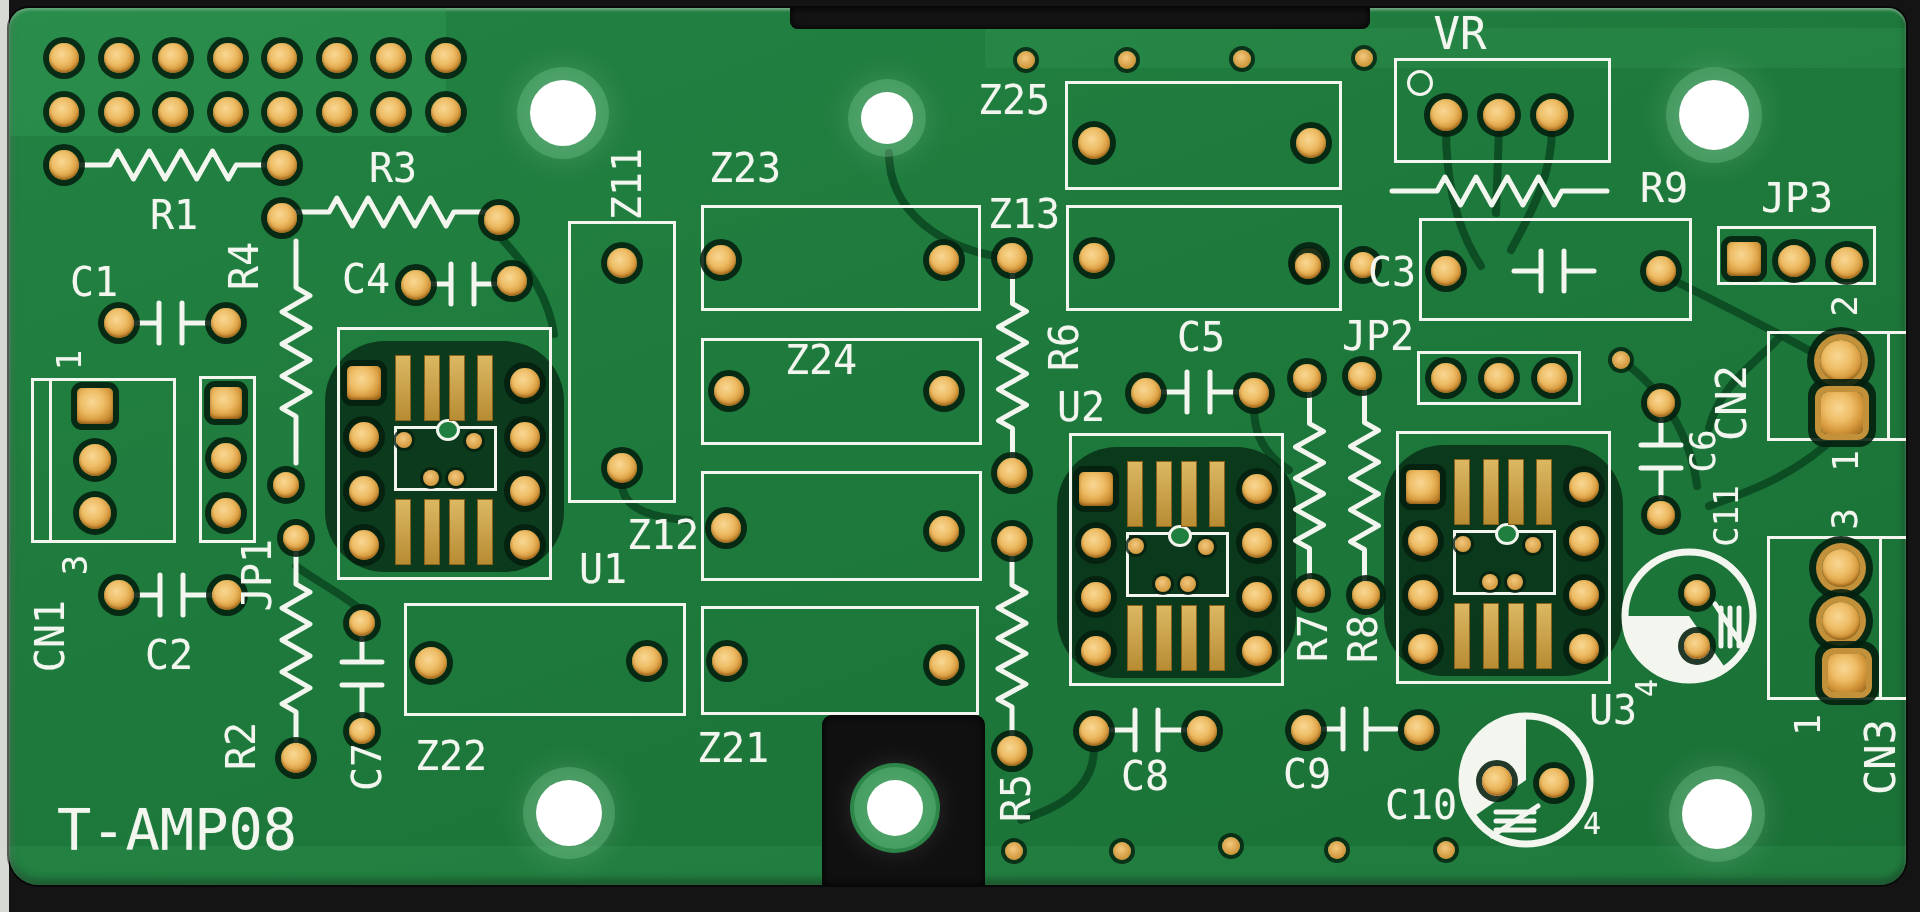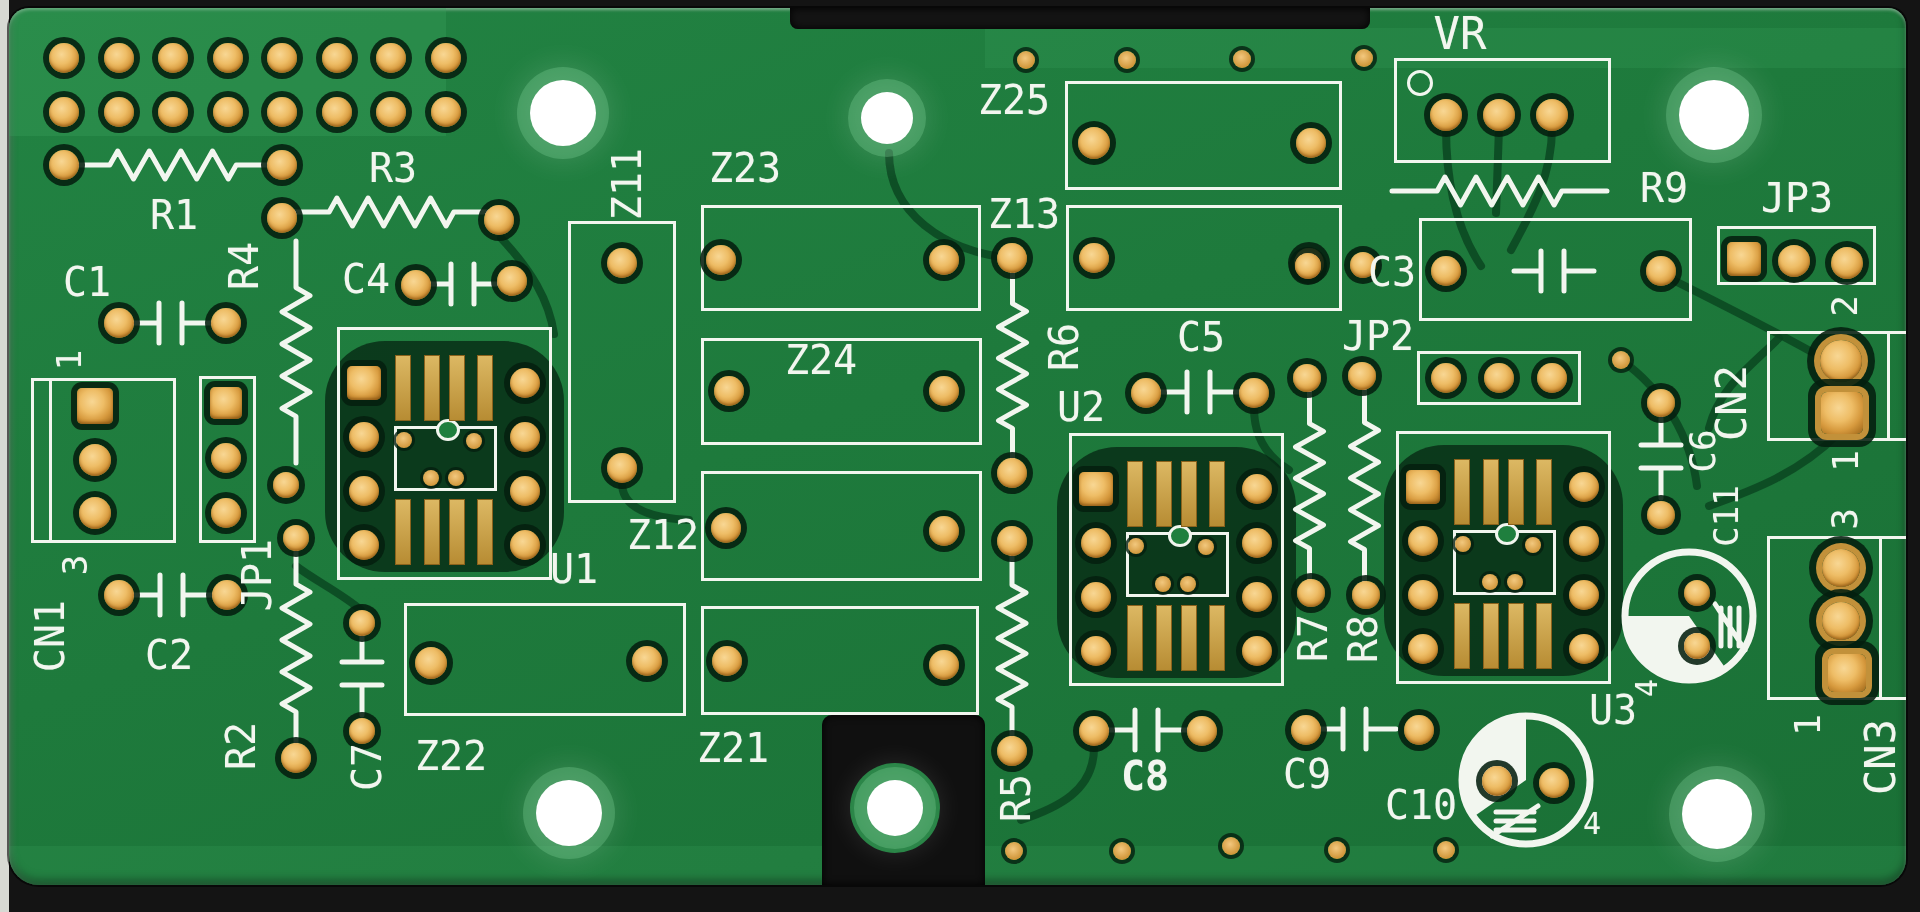--- a/index.html
+++ b/index.html
@@ -323,55 +323,56 @@
       <div class="pad" style="left: 367px; top: 89px; width: 30px; height: 30px;"></div>
       <div class="pad" style="left: 421.5px; top: 89px; width: 30px; height: 30px;"></div>
       <div class="hole" style="left: 521px; top: 72px; width: 66px; height: 66px;"></div>
       <div class="hole" style="left: 852px; top: 84px; width: 52px; height: 52px;"></div>
       <div class="hole" style="left: 1670px; top: 72px; width: 70px; height: 70px;"></div>
       <div class="hole" style="left: 527px; top: 772px; width: 66px; height: 66px;"></div>
       <div class="ring" style="left: 841px; top: 755px; width: 90px; height: 90px;"></div>
       <div class="hole" style="left: 858px; top: 772px; width: 56px; height: 56px;"></div>
       <div class="hole" style="left: 1673px; top: 771px; width: 70px; height: 70px;"></div>
       <span class="silk-text" style="left: 165px; top: 207px; font-size: 40px; transform: translate(-50%, -50%) rotate(0deg);">R1</span>
-      <span class="silk-text" style="left: 78px; top: 274px; font-size: 40px; transform: translate(-50%, -50%) rotate(0deg);">C1</span>
+      <span class="silk-text" style="left: 85px; top: 274px; font-size: 40px; transform: translate(-50%, -50%) rotate(0deg);">C1</span>
       <span class="silk-text" style="left: 235px; top: 258px; font-size: 40px; transform: translate(-50%, -50%) rotate(-90deg);">R4</span>
       <span class="silk-text" style="left: 384px; top: 160px; font-size: 40px; transform: translate(-50%, -50%) rotate(0deg);">R3</span>
       <span class="silk-text" style="left: 357px; top: 271px; font-size: 40px; transform: translate(-50%, -50%) rotate(0deg);">C4</span>
       <span class="silk-text" style="left: 618px; top: 176px; font-size: 40px; transform: translate(-50%, -50%) rotate(-90deg);">Z11</span>
       <span class="silk-text" style="left: 736px; top: 160px; font-size: 40px; transform: translate(-50%, -50%) rotate(0deg);">Z23</span>
       <span class="silk-text" style="left: 812px; top: 352px; font-size: 40px; transform: translate(-50%, -50%) rotate(0deg);">Z24</span>
       <span class="silk-text" style="left: 654px; top: 527px; font-size: 40px; transform: translate(-50%, -50%) rotate(0deg);">Z12</span>
-      <span class="silk-text" style="left: 565px; top: 561px; font-size: 40px; transform: translate(-50%, -50%) rotate(0deg);">U1</span>
+      <span class="silk-text" style="left: 594px; top: 561px; font-size: 40px; transform: translate(-50%, -50%) rotate(0deg);">U1</span>
       <span class="silk-text" style="left: 1005px; top: 92px; font-size: 40px; transform: translate(-50%, -50%) rotate(0deg);">Z25</span>
       <span class="silk-text" style="left: 1015px; top: 206px; font-size: 40px; transform: translate(-50%, -50%) rotate(0deg);">Z13</span>
       <span class="silk-text" style="left: 1055px; top: 339px; font-size: 40px; transform: translate(-50%, -50%) rotate(-90deg);">R6</span>
       <span class="silk-text" style="left: 1072px; top: 399px; font-size: 40px; transform: translate(-50%, -50%) rotate(0deg);">U2</span>
       <span class="silk-text" style="left: 1192px; top: 329px; font-size: 40px; transform: translate(-50%, -50%) rotate(0deg);">C5</span>
       <span class="silk-text" style="left: 1369px; top: 328px; font-size: 40px; transform: translate(-50%, -50%) rotate(0deg);">JP2</span>
       <span class="silk-text" style="left: 1383px; top: 264px; font-size: 40px; transform: translate(-50%, -50%) rotate(0deg);">C3</span>
       <span class="silk-text" style="left: 1451px; top: 25px; font-size: 44px; transform: translate(-50%, -50%) rotate(0deg); text-align: right;">VR</span>
       <span class="silk-text" style="left: 1655px; top: 180px; font-size: 40px; transform: translate(-50%, -50%) rotate(0deg);">R9</span>
       <span class="silk-text" style="left: 1788px; top: 190px; font-size: 40px; transform: translate(-50%, -50%) rotate(0deg);">JP3</span>
       <span class="silk-text" style="left: 60px; top: 352px; font-size: 34px; transform: translate(-50%, -50%) rotate(-90deg);">1</span>
       <span class="silk-text" style="left: 66px; top: 557px; font-size: 34px; transform: translate(-50%, -50%) rotate(-90deg);">3</span>
       <span class="silk-text" style="left: 41px; top: 628px; font-size: 40px; transform: translate(-50%, -50%) rotate(-90deg);">CN1</span>
       <span class="silk-text" style="left: 248px; top: 567px; font-size: 40px; transform: translate(-50%, -50%) rotate(-90deg);">JP1</span>
       <span class="silk-text" style="left: 160px; top: 647px; font-size: 40px; transform: translate(-50%, -50%) rotate(0deg);">C2</span>
       <span class="silk-text" style="left: 232px; top: 738px; font-size: 40px; transform: translate(-50%, -50%) rotate(-90deg);">R2</span>
       <span class="silk-text" style="left: 358px; top: 759px; font-size: 40px; transform: translate(-50%, -50%) rotate(-90deg);">C7</span>
       <span class="silk-text" style="left: 442px; top: 748px; font-size: 40px; transform: translate(-50%, -50%) rotate(0deg);">Z22</span>
       <span class="silk-text" style="left: 724px; top: 740px; font-size: 40px; transform: translate(-50%, -50%) rotate(0deg);">Z21</span>
       <span class="silk-text" style="left: 1007px; top: 790px; font-size: 40px; transform: translate(-50%, -50%) rotate(-90deg);">R5</span>
-      <span class="silk-text" style="left: 1136px; top: 768px; font-size: 40px; transform: translate(-50%, -50%) rotate(0deg); font-weight: bold;">C8</span>
+      <span class="silk-text" style="left: 1136px; top: 768px; font-size: 40px; transform: translate(-50%, -50%) rotate(0deg);">C8</span>
       <span class="silk-text" style="left: 1298px; top: 766px; font-size: 40px; transform: translate(-50%, -50%) rotate(0deg);">C9</span>
       <span class="silk-text" style="left: 1412px; top: 797px; font-size: 40px; transform: translate(-50%, -50%) rotate(0deg);">C10</span>
       <span class="silk-text" style="left: 1604px; top: 702px; font-size: 40px; transform: translate(-50%, -50%) rotate(0deg);">U3</span>
       <span class="silk-text" style="left: 1304px; top: 630px; font-size: 40px; transform: translate(-50%, -50%) rotate(-90deg);">R7</span>
       <span class="silk-text" style="left: 1354px; top: 631px; font-size: 40px; transform: translate(-50%, -50%) rotate(-90deg);">R8</span>
+      <span class="silk-text" style="left: 168px; top: 822px; font-size: 57px; transform: translate(-50%, -50%) rotate(0deg);">T-AMP08</span>
       <span class="silk-text" style="left: 1722px; top: 395px; font-size: 42px; transform: translate(-50%, -50%) rotate(-90deg);">CN2</span>
       <span class="silk-text" style="left: 1693px; top: 443px; font-size: 36px; transform: translate(-50%, -50%) rotate(-90deg);">C6</span>
       <span class="silk-text" style="left: 1717px; top: 508px; font-size: 34px; transform: translate(-50%, -50%) rotate(-90deg);">C11</span>
       <span class="silk-text" style="left: 1835px; top: 298px; font-size: 36px; transform: translate(-50%, -50%) rotate(-90deg);">2</span>
       <span class="silk-text" style="left: 1836px; top: 453px; font-size: 36px; transform: translate(-50%, -50%) rotate(-90deg);">1</span>
       <span class="silk-text" style="left: 1835px; top: 511px; font-size: 36px; transform: translate(-50%, -50%) rotate(-90deg);">3</span>
       <span class="silk-text" style="left: 1798px; top: 717px; font-size: 36px; transform: translate(-50%, -50%) rotate(-90deg);">1</span>
       <span class="silk-text" style="left: 1871px; top: 749px; font-size: 42px; transform: translate(-50%, -50%) rotate(-90deg);">CN3</span>
       <span class="silk-text" style="left: 1583px; top: 815px; font-size: 30px; transform: translate(-50%, -50%) rotate(0deg);">4</span>
       <span class="silk-text" style="left: 1637px; top: 680px; font-size: 30px; transform: translate(-50%, -50%) rotate(-90deg);">4</span>

